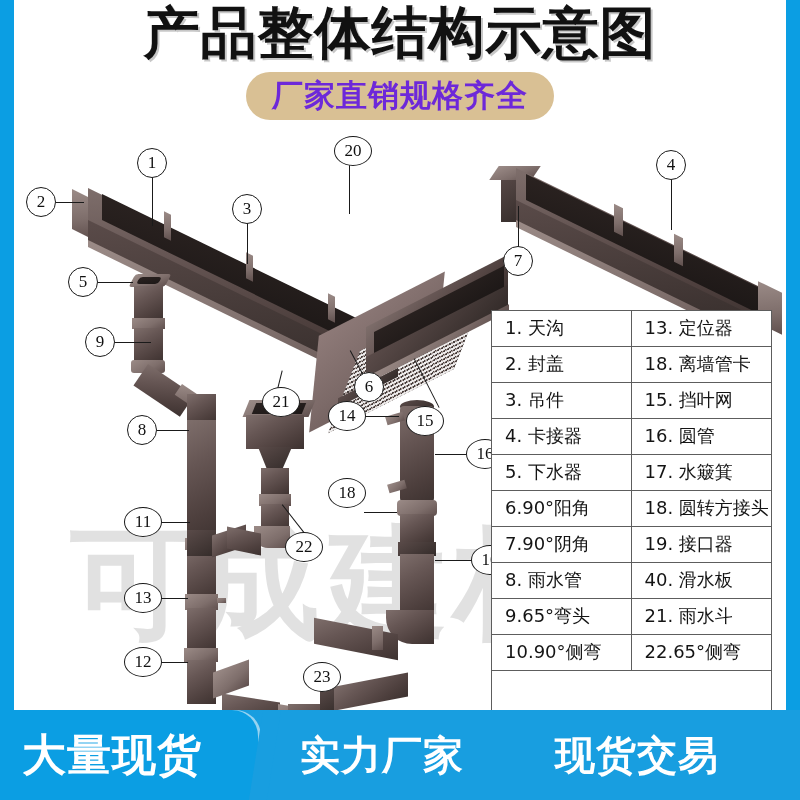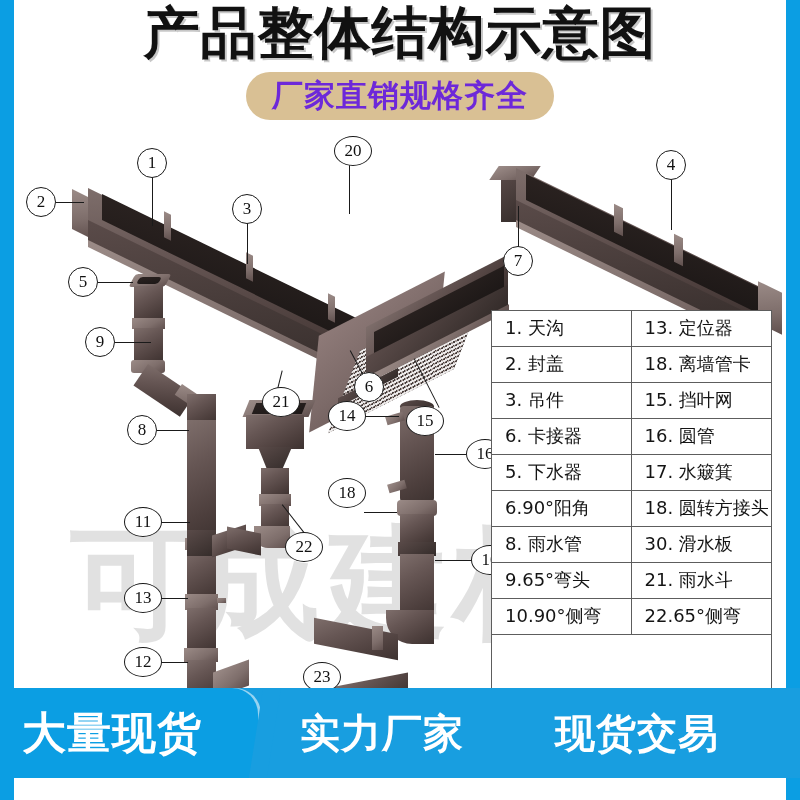--- a/index.html
+++ b/index.html
@@ -68,21 +68,21 @@
   }
   .lrow{display:flex;border-bottom:1.6px solid #5d5d5d;height:36px;box-sizing:border-box;}
   .lcell{
     flex:1 1 50%;box-sizing:border-box;
     font-size:18px;line-height:33px;color:#141414;
     padding-left:13px;white-space:nowrap;overflow:hidden;
   }
   .lcell.first{border-right:1.6px solid #5d5d5d;}
 
   
-  .footer{position:absolute;left:0;bottom:0;width:800px;height:112px;z-index:60;}
+  .footer{position:absolute;left:0;bottom:0;width:800px;height:90px;z-index:60;}
   .fbg-right{
     position:absolute;left:0;top:0;width:800px;height:90px;background:#189ee0;
   }
   .fbg-left{
     position:absolute;left:0;top:0;width:258px;height:90px;background:#0b9ee3;
     border-top-right-radius:26px;
     box-shadow:3px 0 0 rgba(255,255,255,0.55);
   }
   .fbg-left:after{
     content:"";position:absolute;right:-16px;top:0;width:18px;height:90px;
@@ -283,34 +283,38 @@
       </div>
       <div class="lrow">
         <div class="lcell first">2. 封盖</div>
         <div class="lcell">18. 离墙管卡</div>
       </div>
       <div class="lrow">
         <div class="lcell first">3. 吊件</div>
         <div class="lcell">15. 挡叶网</div>
       </div>
       <div class="lrow">
-        <div class="lcell first">6. 卡接器</div>
+        <div class="lcell first">4. 卡接器</div>
         <div class="lcell">16. 圆管</div>
       </div>
       <div class="lrow">
         <div class="lcell first">5. 下水器</div>
         <div class="lcell">17. 水簸箕</div>
       </div>
       <div class="lrow">
         <div class="lcell first">6.90°阳角</div>
         <div class="lcell">18. 圆转方接头</div>
       </div>
       <div class="lrow">
+        <div class="lcell first">7.90°阴角</div>
+        <div class="lcell">19. 接口器</div>
+      </div>
+      <div class="lrow">
         <div class="lcell first">8. 雨水管</div>
-        <div class="lcell">30. 滑水板</div>
+        <div class="lcell">40. 滑水板</div>
       </div>
       <div class="lrow">
         <div class="lcell first">9.65°弯头</div>
         <div class="lcell">21. 雨水斗</div>
       </div>
       <div class="lrow">
         <div class="lcell first">10.90°侧弯</div>
         <div class="lcell">22.65°侧弯</div>
       </div>
     </div>

